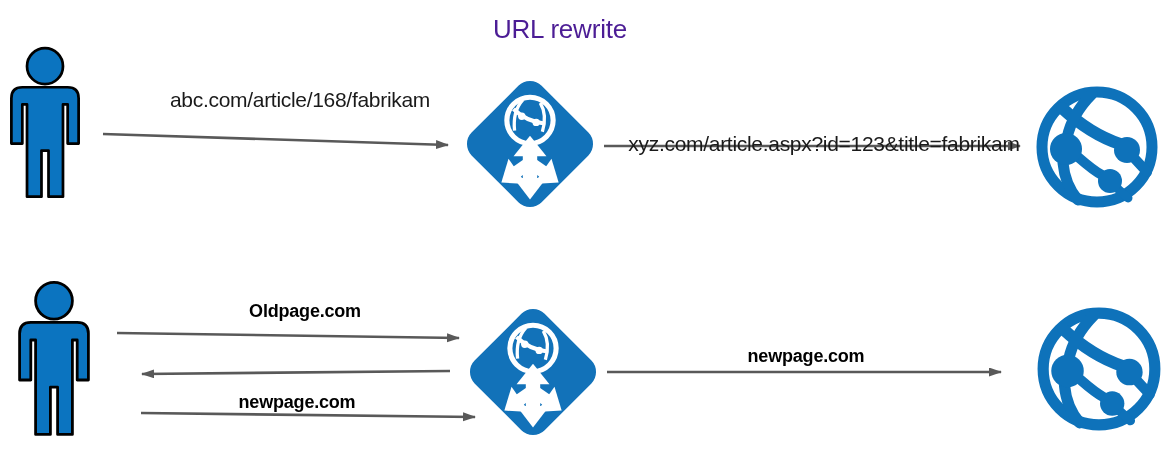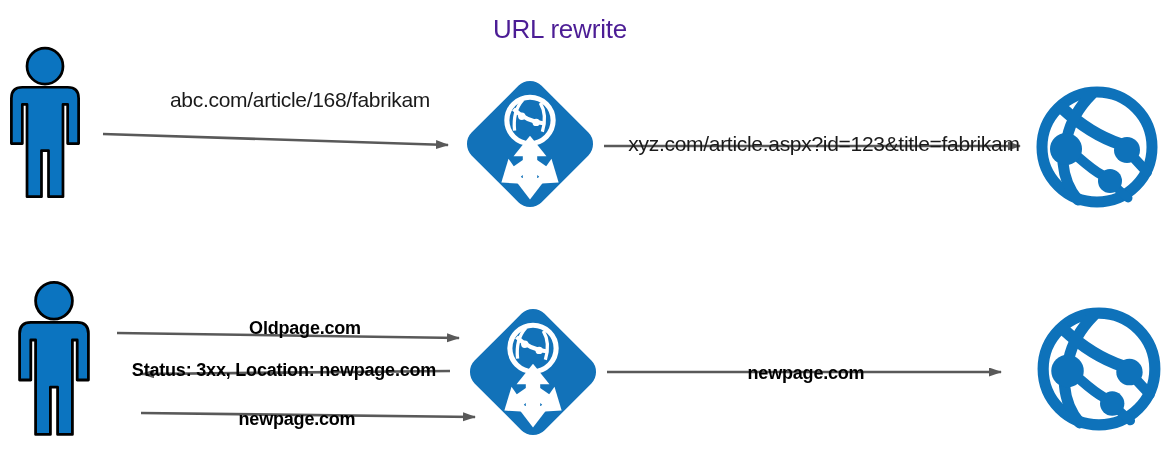--- a/index.html
+++ b/index.html
@@ -14,21 +14,21 @@
   .title{
     font-size:26px;color:#4c1d95;text-align:right;
     letter-spacing:-0.2px;
   }
   .url-label{
     font-size:21px;color:#1a1a1a;text-align:center;
     letter-spacing:-0.3px;white-space:nowrap;
   }
   .bold-label{
     font-size:18px;font-weight:bold;color:#000;text-align:center;
-    letter-spacing:-0.2px;white-space:nowrap;margin-top:17px;
+    letter-spacing:-0.2px;white-space:nowrap;
   }
   svg{display:block;}
   #arrow-layer{position:absolute;left:0;top:0;pointer-events:none;}
 </style>
 </head>
 <body>
 
 <div id="canvas">
 
   <svg id="arrow-layer" width="1165" height="465" viewBox="0 0 1165 465">
@@ -105,21 +105,20 @@
 
   <svg class="abs" style="left:10px;top:268px;" width="88" height="184" viewBox="0 0 110 200">
     <g fill="#0B74C0" stroke="#000" stroke-width="3.5" stroke-linejoin="round">
       <circle cx="55" cy="26" r="23"></circle>
       <path d="M26,53 H84 Q98,53 98,67 V125 H84 V75 H78 V193 H59.5 V134 H50.5 V193 H32 V75 H26 V125 H12 V67 Q12,53 26,53 Z"></path>
     </g>
   </svg>
 
   <div class="abs bold-label" style="left:205px;top:301px;width:200px;">Oldpage.com</div>
 
-  <div class="abs bold-label" style="left:84px;top:343px;width:400px;">Status: 3xx, Location: newpage.com</div>
 
   <div class="abs bold-label" style="left:197px;top:392px;width:200px;">newpage.com</div>
 
   <svg class="abs" style="left:461px;top:300px;" width="144" height="144" viewBox="0 0 140 140">
     <rect x="22" y="22" width="96" height="96" rx="16" transform="rotate(45 70 70)" fill="#1272B9"></rect>
     <circle cx="70" cy="47" r="22.5" fill="#1272B9" stroke="#fff" stroke-width="5"></circle>
     <g stroke="#fff" fill="none">
       <path d="M54,36 Q66,48 84,50" stroke-width="4"></path>
       <path d="M63,27 Q53,38 55,57" stroke-width="3.2"></path>
       <path d="M80,30 Q87,42 82,58" stroke-width="3.2"></path>

